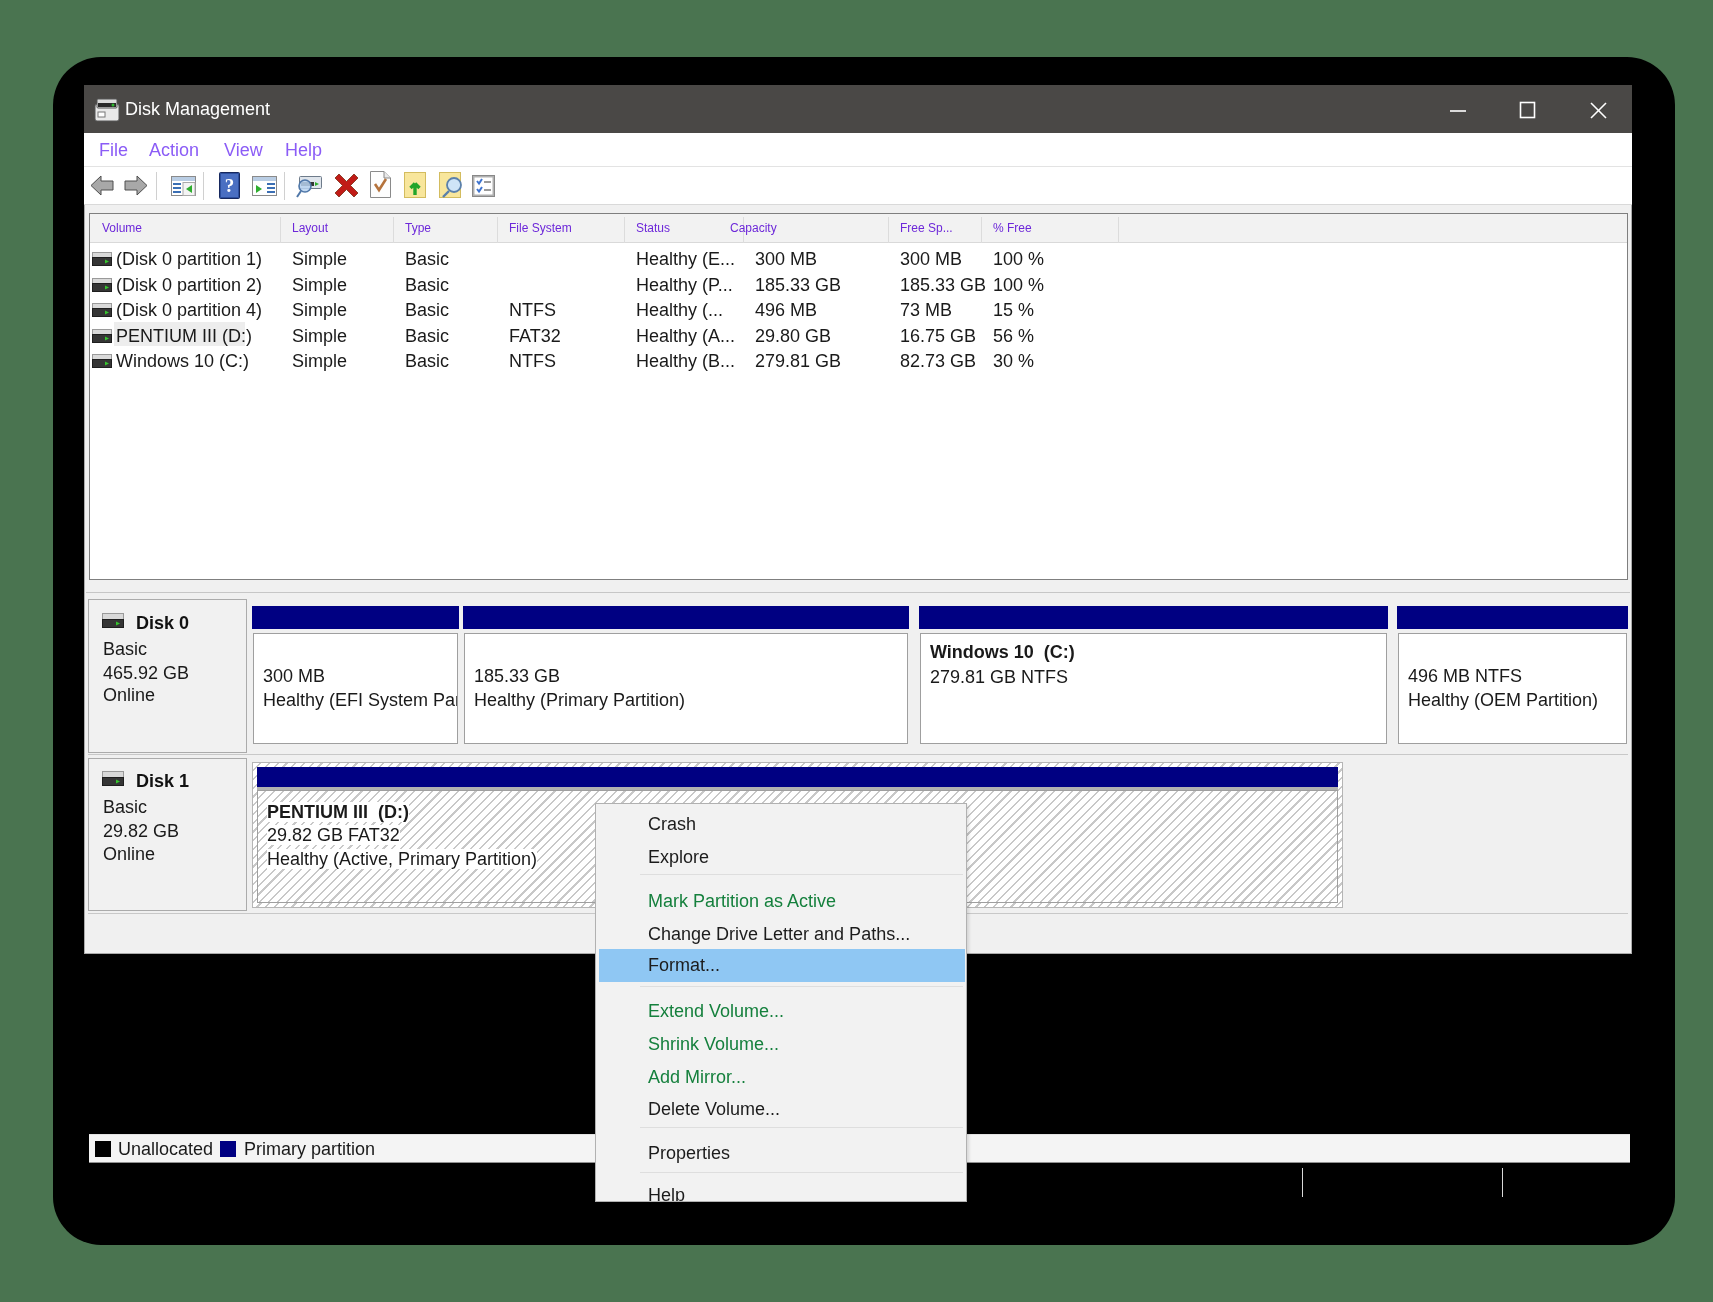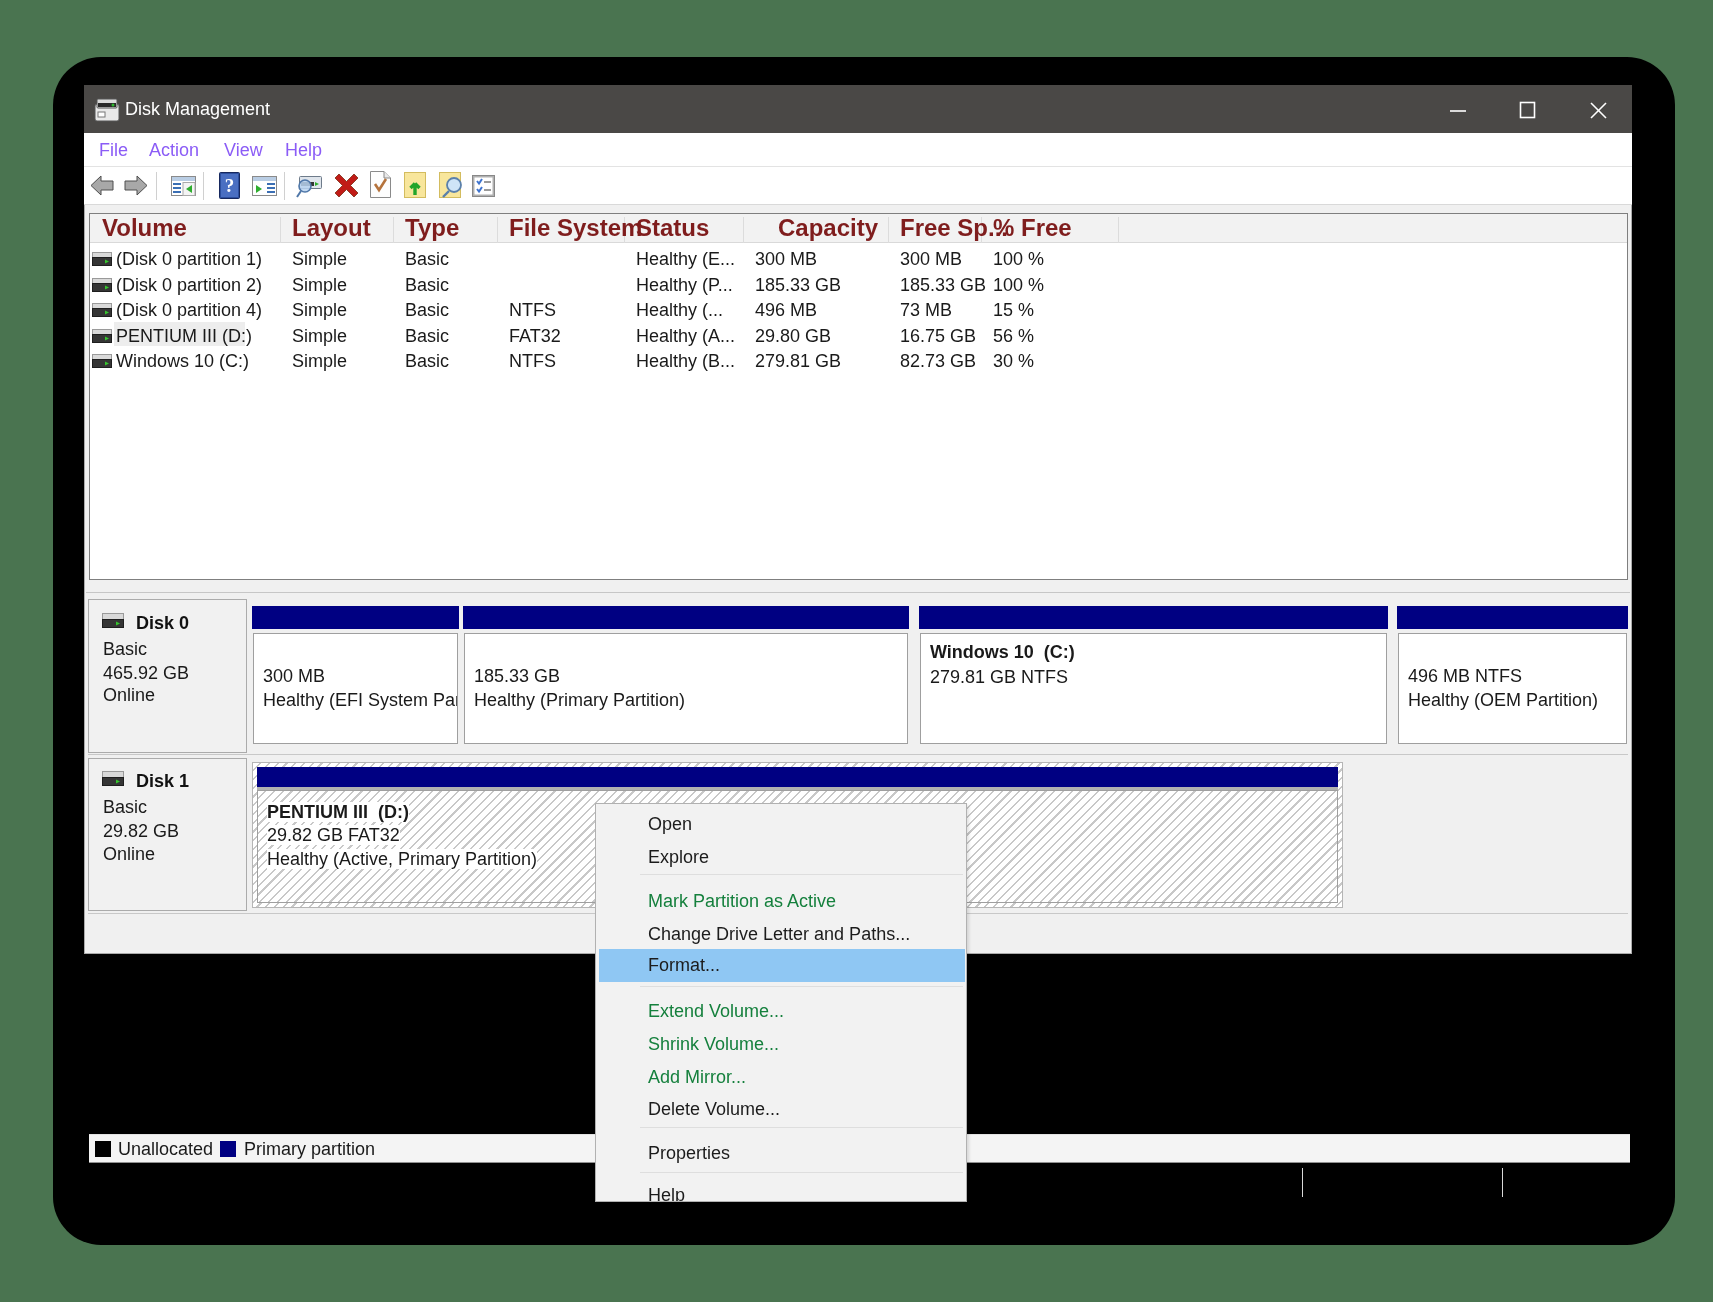--- a/index.html
+++ b/index.html
@@ -10,21 +10,21 @@
 .abs { position:absolute; }
 #titlebar { position:absolute; left:0; top:0; width:100%; height:48px; background:#4a4846; }
 #title { position:absolute; left:41px; top:0; height:48px; line-height:48px; color:#fff; font-size:18px; }
 #menubar { position:absolute; left:0; top:48px; width:100%; height:34px; background:#fff; border-bottom:1px solid #e3e3e3; }
 .mitem { position:absolute; top:0; height:34px; line-height:34px; font-size:18px; color:#8b5cf6; }
 #toolbar { position:absolute; left:0; top:82px; width:100%; height:38px; background:#fff; border-bottom:1px solid #d9d9d9; }
 .tsep { position:absolute; top:5px; width:1px; height:28px; background:#d0d0d0; }
 #table { position:absolute; left:5px; top:128px; width:1539px; height:367px; background:#fff; border:1px solid #7f7f7f; }
 #thead { position:absolute; left:0; top:0; width:100%; height:29px; background:#f2f2f2; border-bottom:1px solid #d9d9d9; }
 .hsep { position:absolute; top:3px; width:1px; height:26px; background:#dcdcdc; }
-.hlabel { position:absolute; top:0; height:29px; line-height:28px; font-size:24px; color:#7f1d1d; white-space:nowrap;font-weight:bold; }
+.hlabel { position:absolute; top:0; height:29px; line-height:28px; font-size:12px; color:#6d28d9; white-space:nowrap; }
 .cell { position:absolute; height:26px; line-height:26px; font-size:18px; color:#1a1a1a; white-space:nowrap; }
 .vicon { position:absolute; }
 .infobox { position:absolute; left:4px; width:159px; background:#f1f1f1; border:1px solid #ababab; }
 .iline { position:absolute; left:14px; height:21px; line-height:21px; font-size:18px; color:#1a1a1a; white-space:nowrap; }
 .dtitle { position:absolute; left:47px; height:21px; line-height:21px; font-size:18px; font-weight:bold; color:#111; }
 .pbox { position:absolute; }
 .navy { position:absolute; left:0; right:0; top:0; height:23px; background:#000082; }
 .pbody { position:absolute; left:1px; right:1px; top:27px; bottom:4px; background:#fff; border:1px solid #9f9f9f; overflow:hidden; }
 .ptext { position:absolute; left:9px; height:21px; line-height:21px; font-size:18px; color:#1a1a1a; white-space:nowrap; }
 .hatch { background:repeating-linear-gradient(135deg, #fff 0px, #fff 4.6px, #c8c8c8 4.6px, #c8c8c8 6.2px); }
@@ -135,21 +135,21 @@
       <div class="hsep" style="left:534px"></div>
       <div class="hsep" style="left:653px"></div>
       <div class="hsep" style="left:798px"></div>
       <div class="hsep" style="left:891px"></div>
       <div class="hsep" style="left:1028px"></div>
       <div class="hlabel" style="left:12px">Volume</div>
       <div class="hlabel" style="left:202px">Layout</div>
       <div class="hlabel" style="left:315px">Type</div>
       <div class="hlabel" style="left:419px">File System</div>
       <div class="hlabel" style="left:546px">Status</div>
-      <div class="hlabel" style="left:688px">Capacity</div>
+      <div class="hlabel" style="left:640px">Capacity</div>
       <div class="hlabel" style="left:810px">Free Sp...</div>
       <div class="hlabel" style="left:903px">% Free</div>
     </div>
     <div class="abs" style="left:24px;top:108px;width:131px;height:24px;background:#ededed"></div>
     <svg class="vicon" style="left:2px;top:38px" width="20" height="14" viewBox="0 0 20 14">
         <rect x="0.5" y="0.5" width="19" height="6" fill="#d9d9d9" stroke="#9a9a9a"></rect>
         <rect x="0.5" y="5.5" width="19" height="8" fill="#353535" stroke="#1e1e1e"></rect>
         <path d="M13 7.5 l4 2 -4 2 z" fill="#36c52e"></path>
       </svg>
     <svg class="vicon" style="left:2px;top:63.5px" width="20" height="14" viewBox="0 0 20 14">
@@ -276,21 +276,21 @@
   <div id="legend">
     <div class="lsq" style="left:6px;background:#000"></div>
     <div class="ltext" style="left:29px">Unallocated</div>
     <div class="lsq" style="left:131px;background:#000082"></div>
     <div class="ltext" style="left:155px">Primary partition</div>
   </div>
   <div class="ssep" style="left:1218px"></div>
   <div class="ssep" style="left:1418px"></div>
   <div id="menu">
     <div id="mhl"></div>
-    <div class="menuitem" style="top:4px">Open</div>
+    <div class="menuitem" style="top:4px">Crash</div>
     <div class="menuitem" style="top:37px">Explore</div>
     <div class="msep" style="top:70px"></div>
     <div class="menuitem disabled" style="top:81px">Mark Partition as Active</div>
     <div class="menuitem" style="top:114px">Change Drive Letter and Paths...</div>
     <div class="menuitem" style="top:145px">Format...</div>
     <div class="msep" style="top:182px"></div>
     <div class="menuitem disabled" style="top:191px">Extend Volume...</div>
     <div class="menuitem disabled" style="top:224px">Shrink Volume...</div>
     <div class="menuitem disabled" style="top:257px">Add Mirror...</div>
     <div class="menuitem" style="top:289px">Delete Volume...</div>

